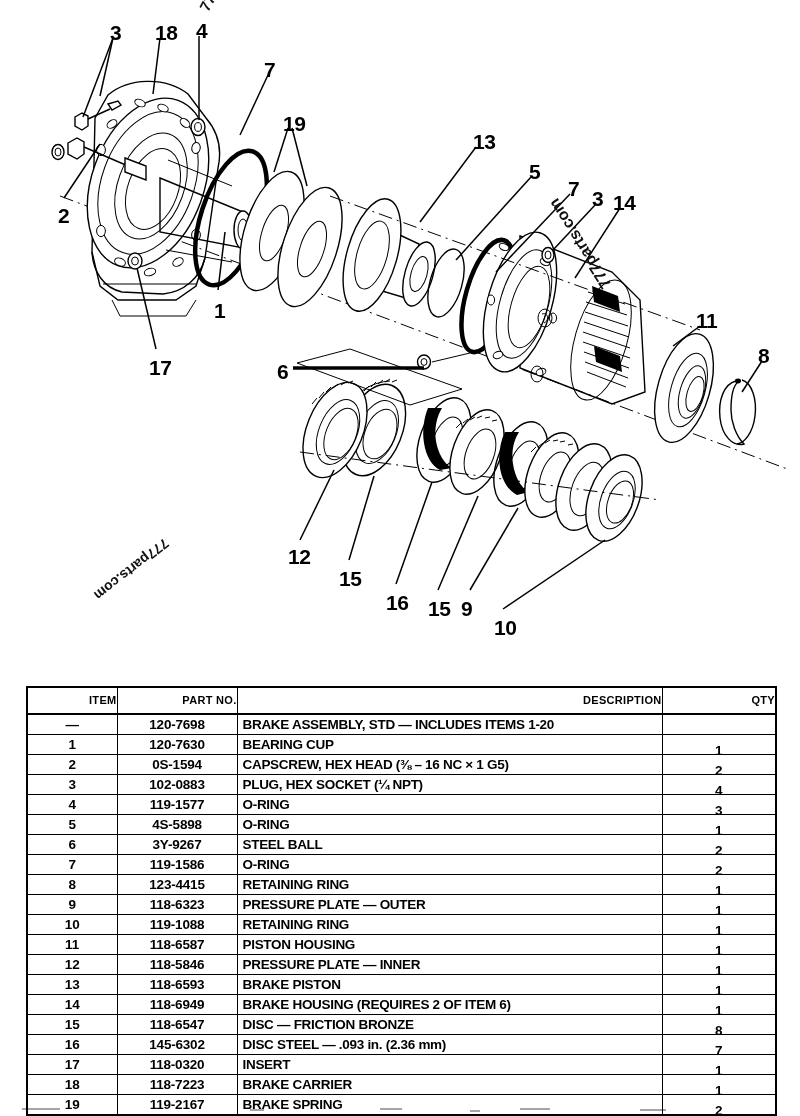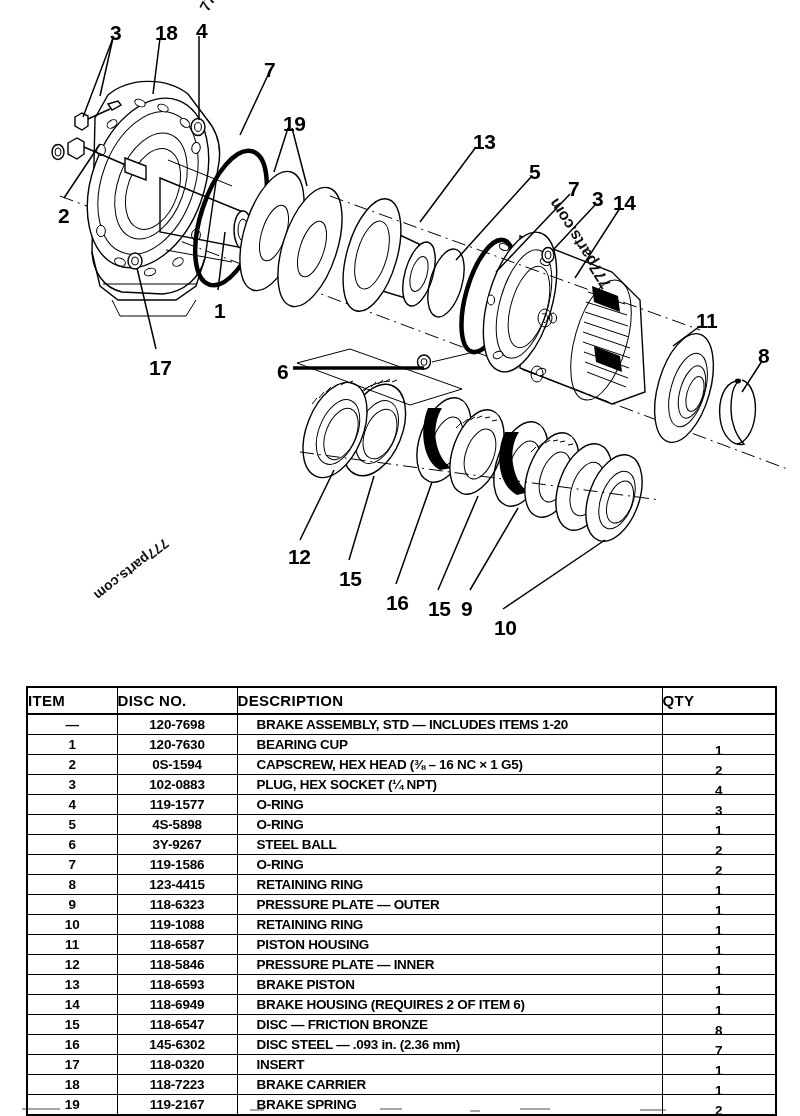--- a/index.html
+++ b/index.html
@@ -22,27 +22,27 @@
   table{border-collapse:collapse;width:749px;table-layout:fixed;}
   col.c-item{width:90px;}
   col.c-part{width:120px;}
   col.c-desc{width:425px;}
   col.c-qty{width:114px;}
 
   th,td{border:1px solid #000;padding:0;height:19px;
         font-family:"Liberation Sans",sans-serif;
         font-weight:bold;font-size:13.5px;line-height:19px;
         vertical-align:middle;}
-  thead th{height:25px;font-size:15px;border-width:2px 1px;
-           text-align:left;letter-spacing:0.3px;}
+  thead th{height:25px;font-size:11px;border-width:2px 1px;
+           text-align:right;letter-spacing:0.3px;}
   table{border:2px solid #000;}
 
   td.item,td.qty{text-align:center;}
   td.part{text-align:center;letter-spacing:-0.2px;}
-  td.desc{text-align:left;padding-left:19px;letter-spacing:-0.3px;
+  td.desc{text-align:left;padding-left:5px;letter-spacing:-0.3px;
           white-space:nowrap;}
   td.qty{position:relative;}
   
   td.qty span{position:relative;top:6px;display:inline-block;}
 
   
   #scan-tail{position:absolute;left:0;top:1104px;width:800px;height:12px;
              overflow:hidden;opacity:.35;}
   #scan-tail .bit{position:absolute;background:#000;height:2px;}
 </style>
@@ -350,21 +350,21 @@
   <table>
     <colgroup>
       <col class="c-item">
         <col class="c-part">
         <col class="c-desc">
         <col class="c-qty">
     </colgroup>
     <thead>
       <tr>
         <th>ITEM</th>
-        <th>DISC NO.</th>
+        <th>PART NO.</th>
         <th>DESCRIPTION</th>
         <th>QTY</th>
       </tr>
     </thead>
     <tbody id="tbody">
         <tr>
           <td class="item">—</td>
           <td class="part">120-7698</td>
           <td class="desc">BRAKE ASSEMBLY, STD — INCLUDES ITEMS 1-20</td>
           <td class="qty"><span></span></td>

